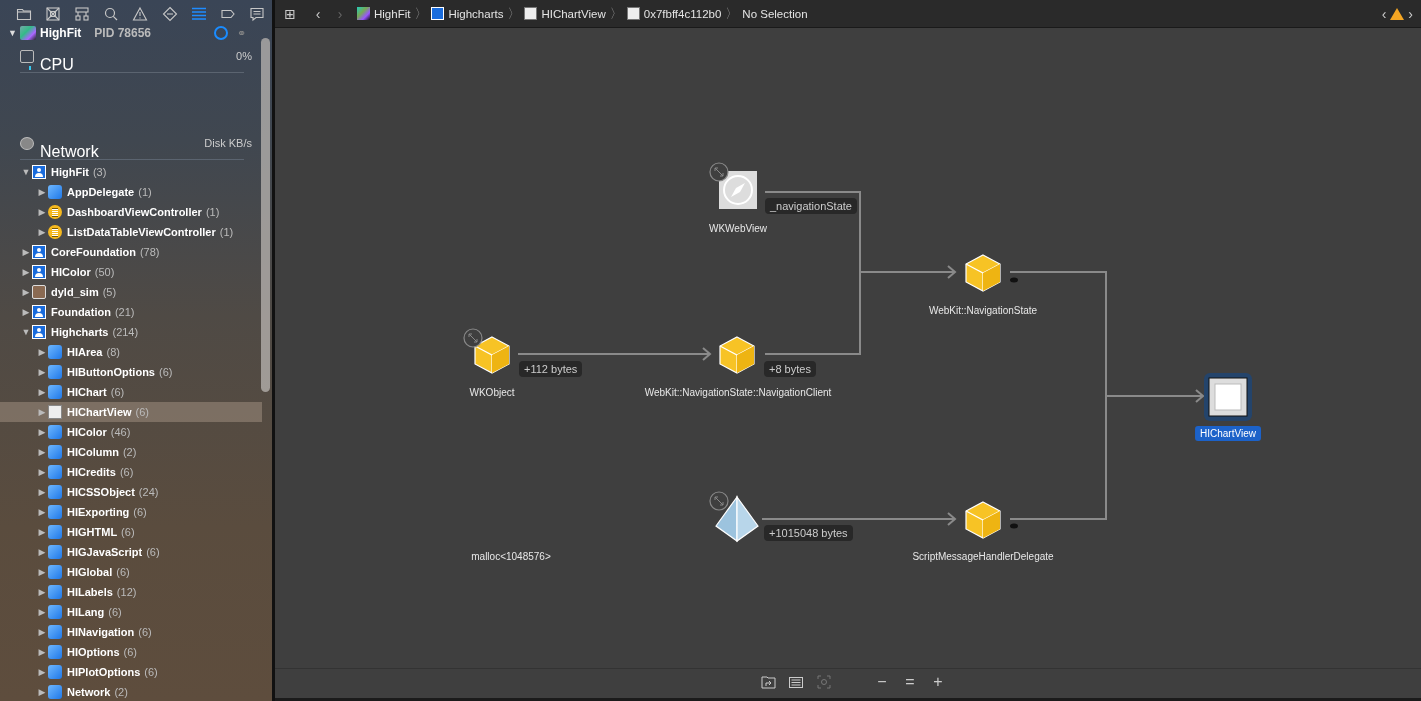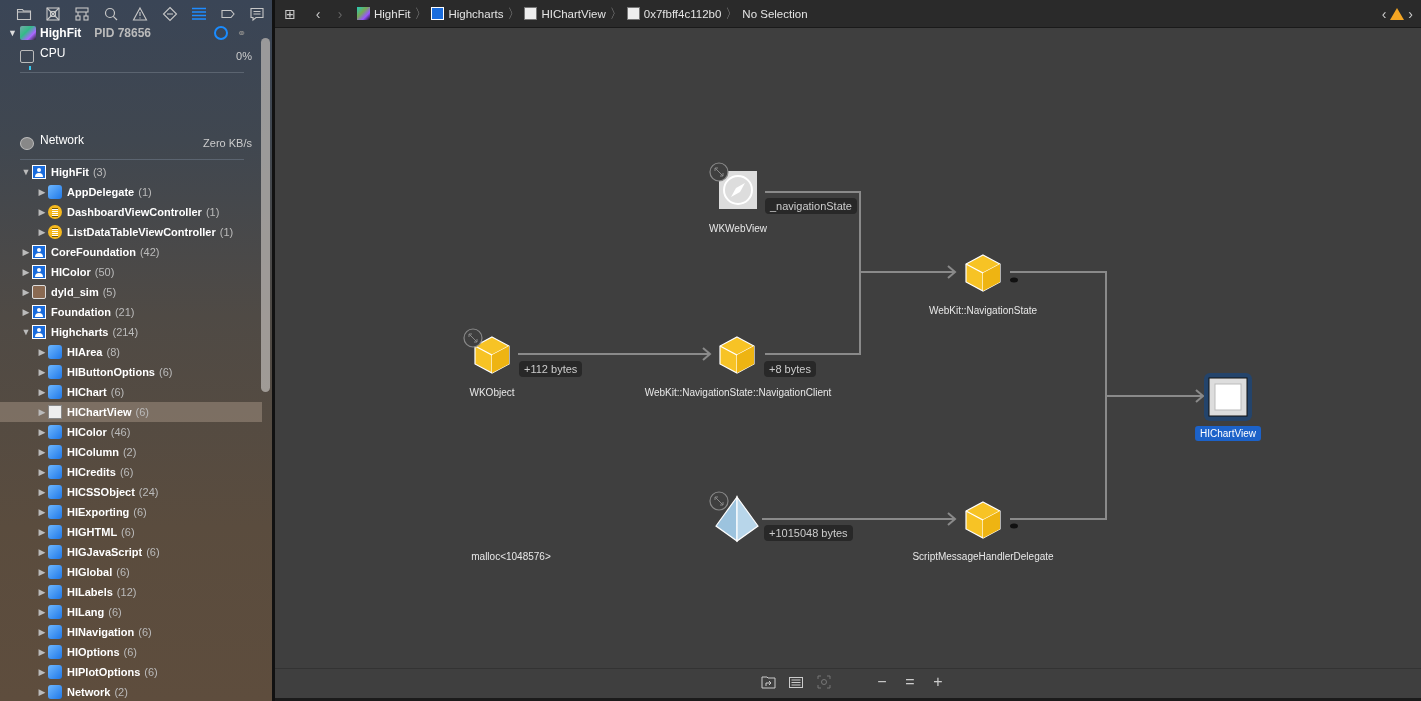--- a/index.html
+++ b/index.html
@@ -18,21 +18,21 @@
   #proc-header { position: absolute; left: 0; top: 24px; width: 262px; height: 18px; display: flex; align-items: center; }
   #proc-header .tri { color: #ddd; font-size: 9px; margin-left: 8px; width: 12px; }
   #proc-header .app-icon { width: 16px; height: 14px; background: linear-gradient(135deg,#7aa 0%,#3b8 40%,#a6f 70%,#222 100%); margin-right: 4px; border-radius: 2px;}
   #proc-header .name { color: #fff; font-weight: bold; font-size: 12px; }
   #proc-header .pid { color: #bbb; font-weight: bold; font-size: 12px; margin-left: 13px; }
   #proc-header .gauge { position: absolute; left: 214px; top: 2px; width: 14px; height: 14px; border: 2px solid #1a8cff; border-radius: 50%; }
   #proc-header .link { position: absolute; left: 237px; top: 3px; color: #888; font-size: 11px; }
 
   .gauge-row { position: absolute; left: 20px; width: 234px; height: 29px; }
   .gauge-row .g-icon { position: absolute; left: 0; top: 6px; width: 14px; height: 13px; border: 1px solid #bbb; border-radius: 2px; }
-  .gauge-row .g-label { position: absolute; left: 20px; top: 2px; color: #fff; font-size: 12px; }
+  .gauge-row .g-label { position: absolute; left: 20px; top: 12px; color: #fff; font-size: 16px; }
   .gauge-row .g-value { position: absolute; right: 2px; top: 6px; color: #ccc; font-size: 11px; }
   .gauge-row .g-bar { position: absolute; left: 0; top: 22px; height: 4px; }
   .gauge-row .g-sep { position: absolute; left: 0; bottom: 0; width: 224px; height: 1px; background: #5b6470; }
 
   #tree { position: absolute; left: 0; top: 162px; width: 262px; }
   .tree-row { position: relative; height: 20px; display: flex; align-items: center; font-size: 11px; color: #fff; }
   .tree-row.selected { background: rgba(200,180,160,0.35); }
   .tree-row .disc { color: #bbb; font-size: 9px; width: 12px; text-align: center; }
   .tree-row .ticon { width: 14px; height: 14px; margin-right: 5px; flex-shrink: 0; }
   .tree-row .tlabel { font-weight: 600; color: #fff; }
@@ -152,21 +152,21 @@
       <svg class="g-bar" width="100" height="6">
           <rect x="9" y="0" width="2" height="6" fill="#34c8ef"></rect>
           <rect x="36" y="4" width="1.5" height="2" fill="#34c8ef"></rect>
           <rect x="78" y="4" width="1.5" height="2" fill="#34c8ef"></rect>
         </svg>
       <span class="g-sep"></span>
     </div>
     <div class="gauge-row" style="top:131px">
       <span class="g-icon" style="border-radius:50%;background:#888;"></span>
       <span class="g-label">Network</span>
-      <span class="g-value">Zero KB/s</span>
+      <span class="g-value">Disk KB/s</span>
       <span class="g-sep"></span>
     </div>
 
     <div id="tree">
         <div class="tree-row" style="padding-left: 20px;">
           <span class="disc">▼</span>
           <span class="ticon ic-lib"></span>
           <span class="tlabel">HighFit</span>
           <span class="tcount">(3)</span>
         </div>
@@ -185,21 +185,21 @@
         <div class="tree-row" style="padding-left: 36px;">
           <span class="disc">▶</span>
           <span class="ticon ic-yellow"></span>
           <span class="tlabel">ListDataTableViewController</span>
           <span class="tcount">(1)</span>
         </div>
         <div class="tree-row" style="padding-left: 20px;">
           <span class="disc">▶</span>
           <span class="ticon ic-lib"></span>
           <span class="tlabel">CoreFoundation</span>
-          <span class="tcount">(42)</span>
+          <span class="tcount">(78)</span>
         </div>
         <div class="tree-row" style="padding-left: 20px;">
           <span class="disc">▶</span>
           <span class="ticon ic-lib"></span>
           <span class="tlabel">HIColor</span>
           <span class="tcount">(50)</span>
         </div>
         <div class="tree-row" style="padding-left: 20px;">
           <span class="disc">▶</span>
           <span class="ticon ic-gear"></span>

